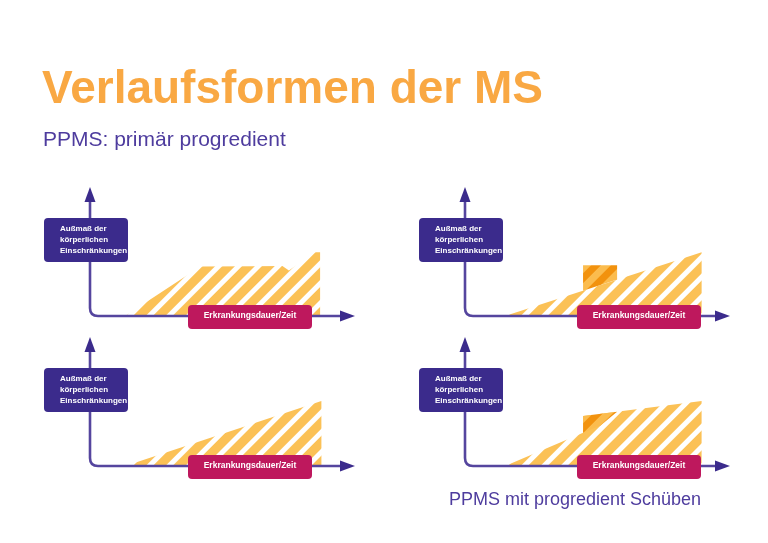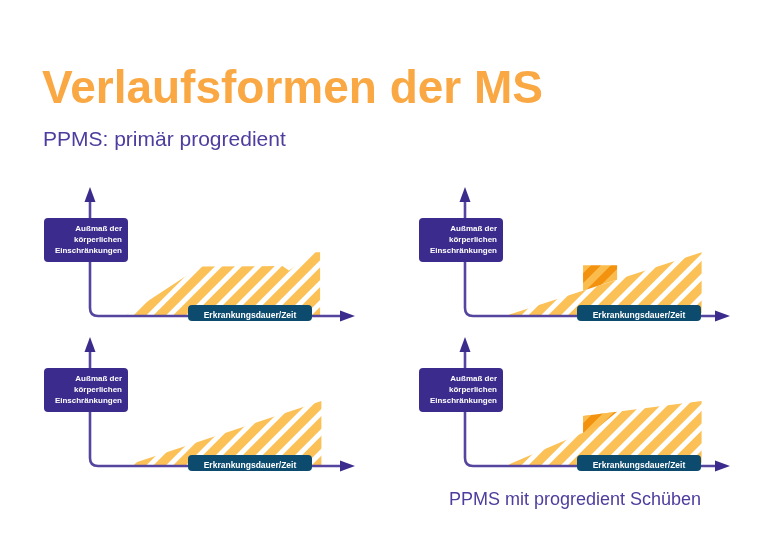--- a/index.html
+++ b/index.html
@@ -13,22 +13,22 @@
            font-size:18px;font-weight:500;color:#4E3C9E;}
   .chart{position:absolute;width:316px;height:142px;}
   .chart svg{position:absolute;left:0;top:0;}
   #c0{left:42px;top:163px;}
   #c1{left:417px;top:163px;}
   #c2{left:42px;top:313px;}
   #c3{left:417px;top:313px;}
   .axis{stroke:#55459E;stroke-width:2.6;fill:none;stroke-linecap:round;}
   .ylabel{position:absolute;left:2px;top:36px;width:84px;box-sizing:border-box;
           background:#3B2B8C;border-radius:4px;color:#fff;font-size:8px;font-weight:bold;
-          text-align:right;line-height:1.4;padding:5px 6px;}
-  .xlabel{position:absolute;top:123px;width:124px;height:16px;background:#0c4a6e;
+          text-align:left;line-height:1.4;padding:5px 16px;}
+  .xlabel{position:absolute;top:123px;width:124px;height:24px;background:#be185d;
           border-radius:4px;color:#fff;font-size:8.5px;font-weight:bold;text-align:center;
           line-height:20px;}
   .col-left .xlabel{left:146px;}
   .col-right .xlabel{left:160px;}
 </style>
 </head>
 <body>
 
 <div id="page">
 

